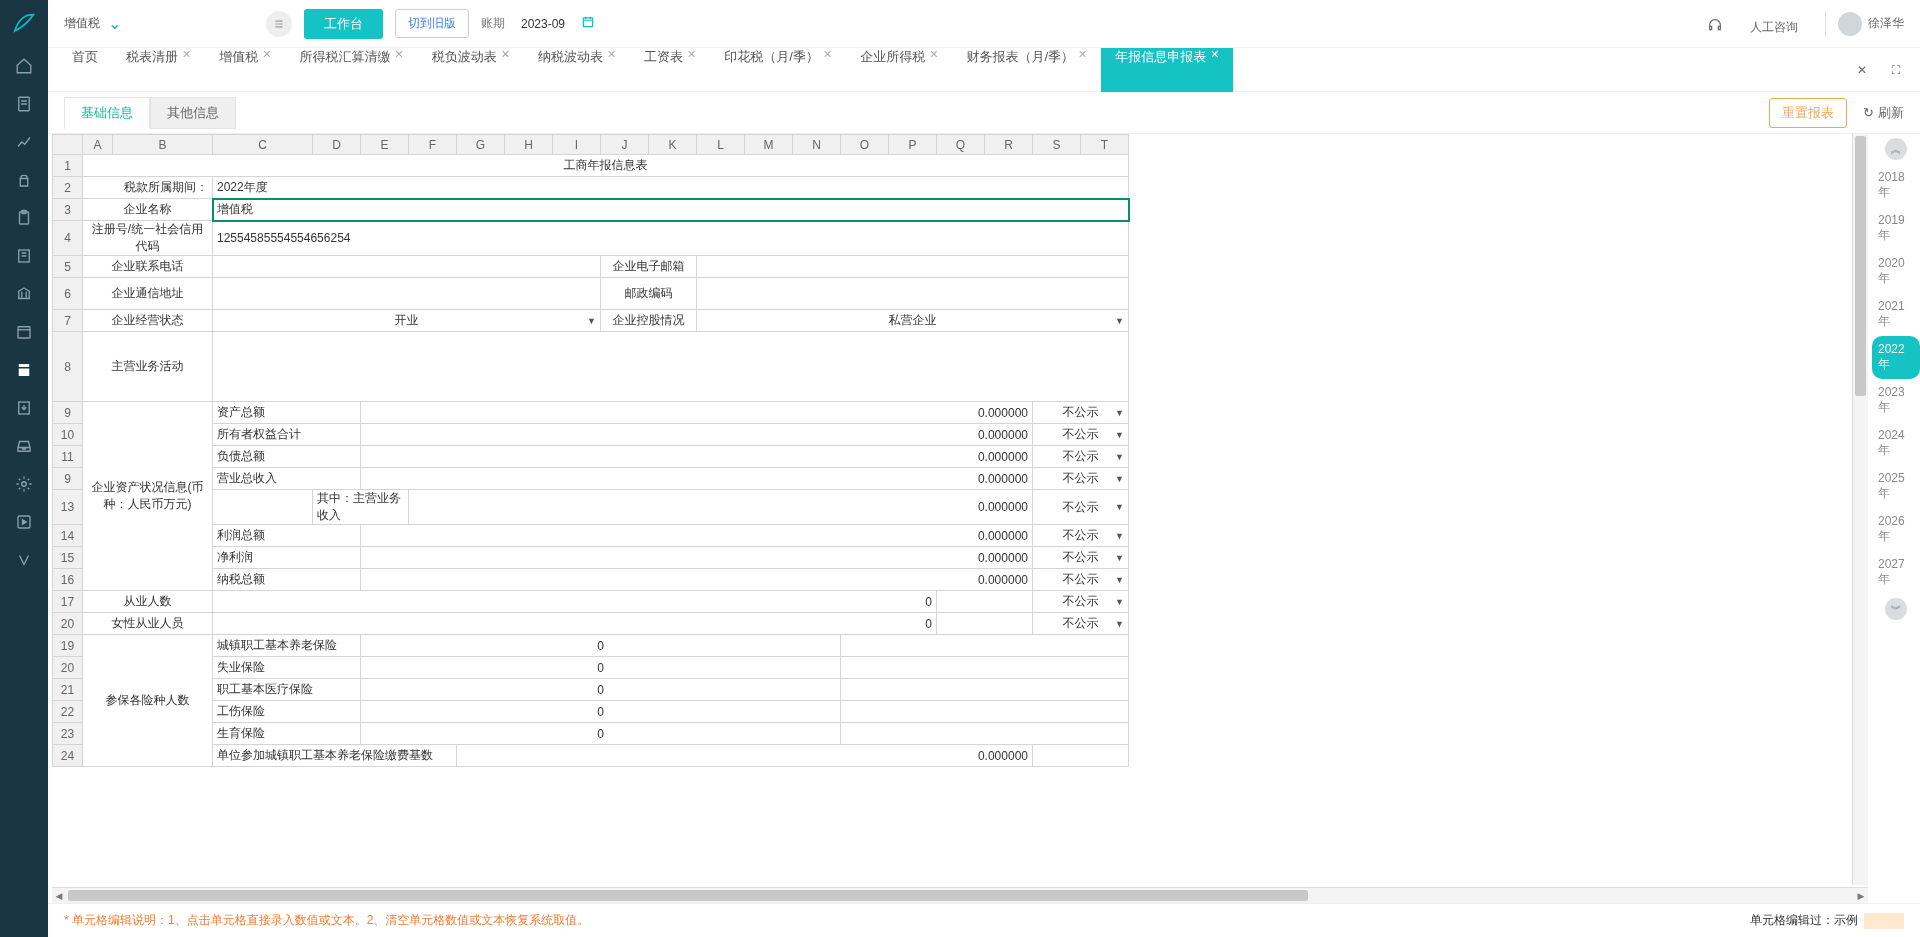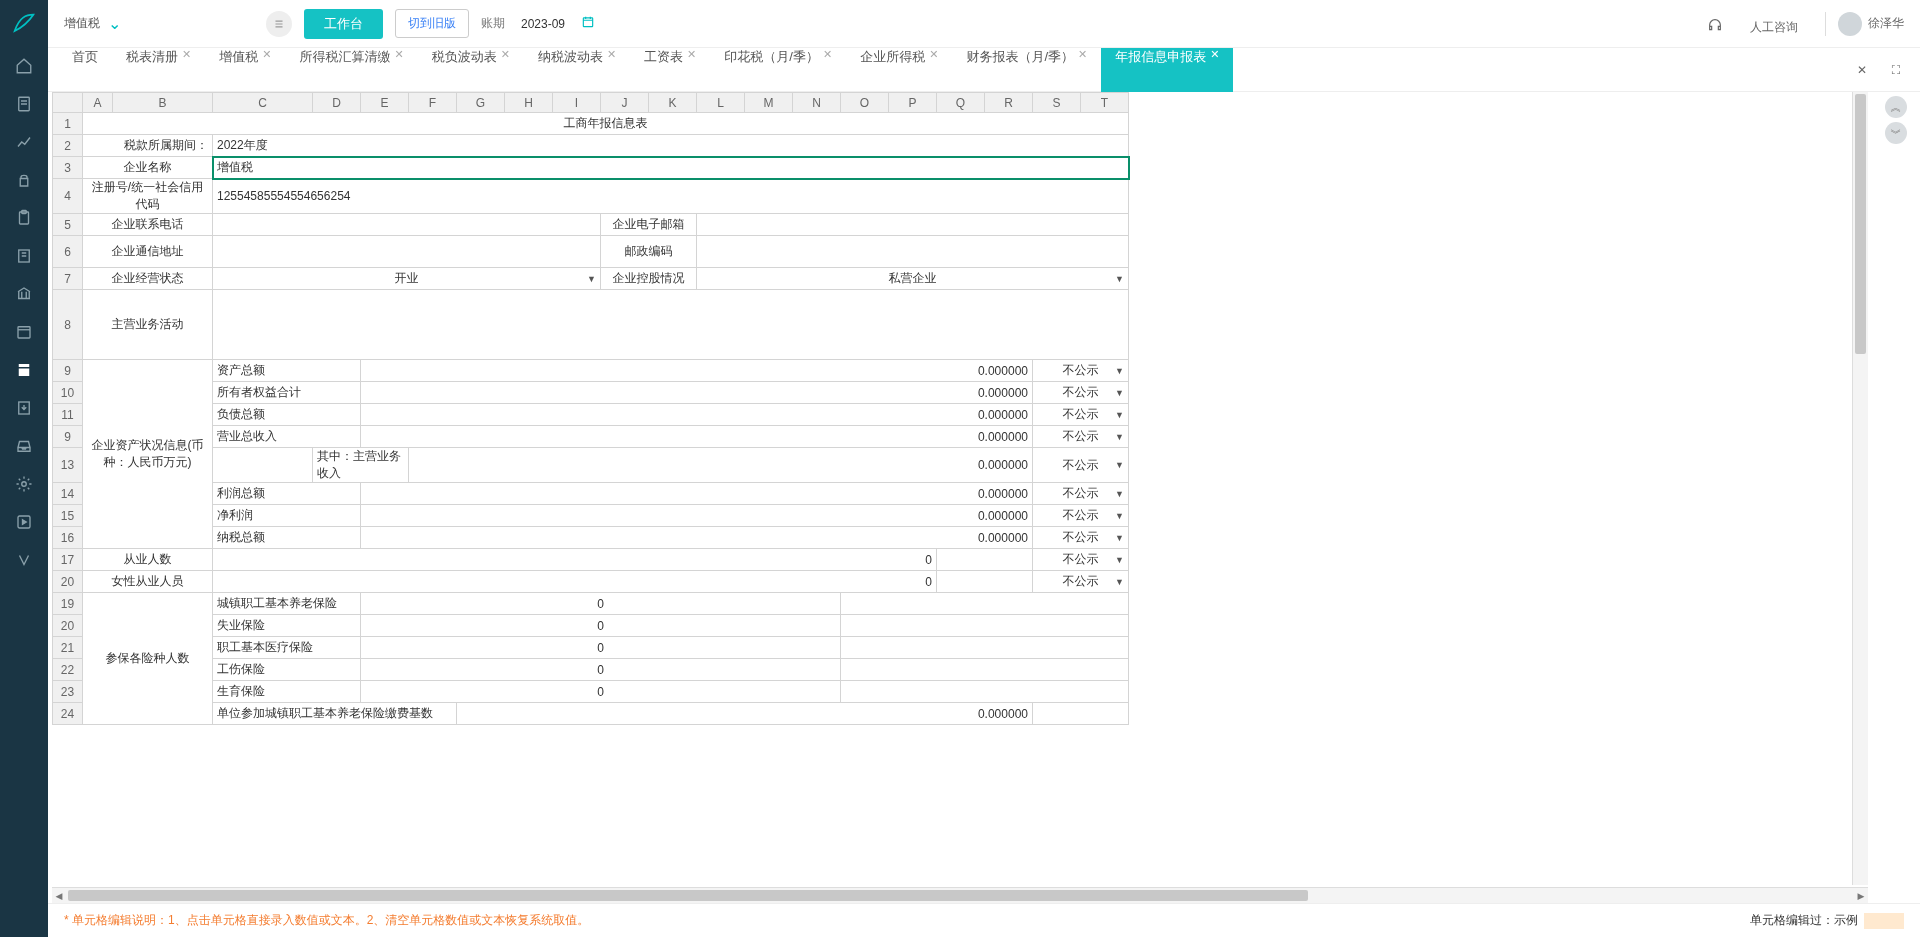--- a/index.html
+++ b/index.html
@@ -260,20 +260,30 @@
         <div class="tab active">
           <span>年报信息申报表</span>
           <span class="close">✕</span>
         </div>
         <div class="right-tabs">
         <div class="icon-btn">✕</div>
         <div class="icon-btn">⛶</div>
       </div>
     </div>
 
+    <div class="subbar">
+      <div class="subtab active">基础信息</div>
+      <div class="subtab inactive">其他信息</div>
+      <div class="spacer"></div>
+      <button class="btn-reset">重置报表</button>
+      <div class="btn-refresh">
+        <span>↻</span>
+        <span>刷新</span>
+      </div>
+    </div>
 
     <div class="content">
       <div class="sheet-wrap">
         <div class="grid-container">
           <div class="grid-scroll">
             <table class="sheet">
               <colgroup>
                 <col style="width:30px">
                   <col class="col-A">
                   <col class="col-B">
@@ -477,20 +487,32 @@
         </div>
         <div class="hscroll">
           <div class="arrow-l">◀</div>
           <div class="thumb" style="left:16px"></div>
           <div class="arrow-r">▶</div>
         </div>
       </div>
 
       <div class="year-rail">
         <div class="rail-btn">︽</div>
+        <div id="year-list">
+            <div class="year-item">2018年</div>
+            <div class="year-item">2019年</div>
+            <div class="year-item">2020年</div>
+            <div class="year-item">2021年</div>
+            <div class="year-item active">2022年</div>
+            <div class="year-item">2023年</div>
+            <div class="year-item">2024年</div>
+            <div class="year-item">2025年</div>
+            <div class="year-item">2026年</div>
+            <div class="year-item">2027年</div>
+          </div>
         <div class="rail-btn">︾</div>
       </div>
     </div>
 
     <div class="footer">
       <span class="note">* 单元格编辑说明：1、点击单元格直接录入数值或文本。2、清空单元格数值或文本恢复系统取值。</span>
       <div class="spacer"></div>
       <span>单元格编辑过：示例</span>
       <span class="legend-box"></span>
     </div>

